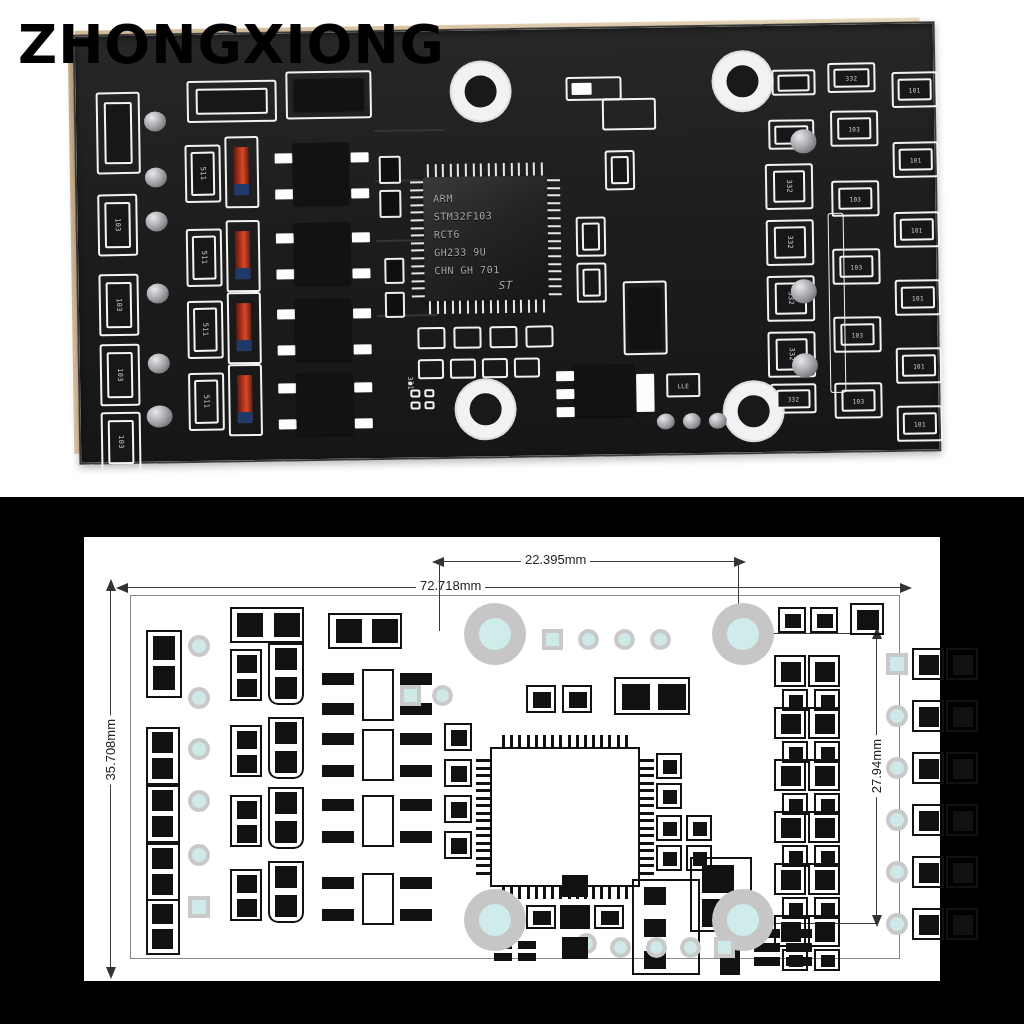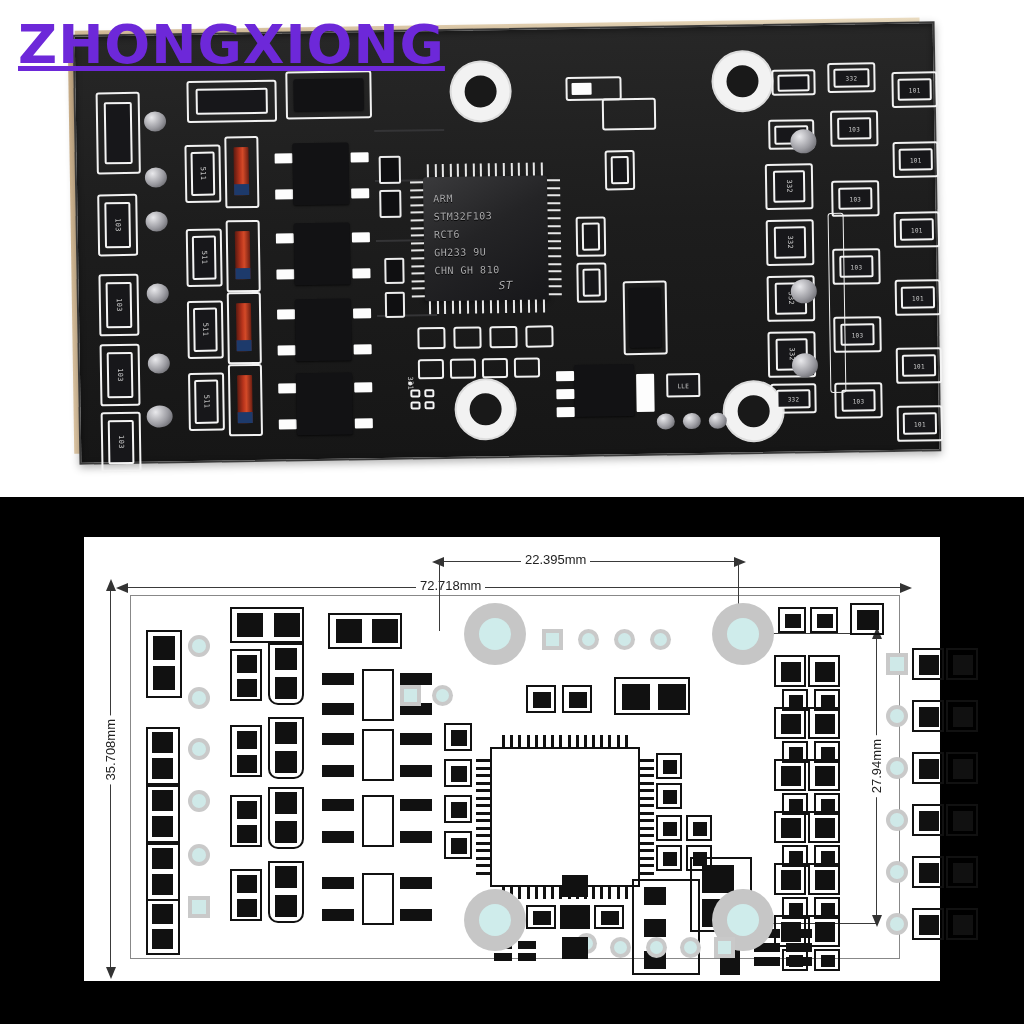--- a/index.html
+++ b/index.html
@@ -7,22 +7,22 @@
   html,body { width:1024px; height:1024px; background:#ffffff; overflow:hidden;
               font-family:"Liberation Sans", sans-serif; }
 
   #page { position:relative; width:1024px; height:1024px; background:#ffffff; }
 
   
   #photo-panel { position:absolute; left:0; top:0; width:1024px; height:497px;
                  background:#ffffff; overflow:hidden; }
 
   .watermark { position:absolute; left:18px; top:18px; font-size:54px; font-weight:bold;
-               letter-spacing:1px; color:#6d28d9; font-family:"DejaVu Sans", sans-serif;
-               z-index:40; line-height:1; user-select:none;text-decoration:underline; }
+               letter-spacing:1px; color:#000000; font-family:"DejaVu Sans", sans-serif;
+               z-index:40; line-height:1; user-select:none; }
 
   
   #board { position:absolute; left:76px; top:28px; width:862px; height:430px;
            transform:rotate(-0.9deg); transform-origin:50% 50%; z-index:10; }
   #board-sub { position:absolute; left:0; top:0; width:100%; height:100%;
                background:linear-gradient(180deg,#272727 0%,#1d1d1d 45%,#161616 100%);
                border:2px solid #3a3a3a;
                box-shadow:0 2px 6px rgba(0,0,0,.45) inset, 0 3px 9px rgba(0,0,0,.3); }
   #board-edge-l { position:absolute; left:-5px; top:6px; width:6px; height:96%;
                   background:linear-gradient(180deg,#cdb089,#e3cba8); }
@@ -173,21 +173,21 @@
       <div class="cap" style="left:304px; top:126px; width:22px; height:28px;"></div>
       <div class="cap" style="left:304px; top:160px; width:22px; height:28px;"></div>
       <div class="cap" style="left:308px; top:228px; width:20px; height:26px;"></div>
       <div class="cap" style="left:308px; top:262px; width:20px; height:26px;"></div>
 
       <div class="qfp" style="left:348px; top:148px; width:124px; height:124px;">
         <div class="qfp-lbl" style="left:10px; top:16px;">ARM</div>
         <div class="qfp-lbl" style="left:10px; top:34px;">STM32F103</div>
         <div class="qfp-lbl" style="left:10px; top:52px;">RCT6</div>
         <div class="qfp-lbl" style="left:10px; top:70px;">GH233 9U</div>
-        <div class="qfp-lbl" style="left:10px; top:88px;">CHN GH 810</div>
+        <div class="qfp-lbl" style="left:10px; top:88px;">CHN GH 701</div>
         <div class="qfp-lbl" style="left:74px; top:104px; font-style:italic; font-size:11px;">ST</div>
       </div>
 
       <div class="pin-row" id="pins-top" style="left:352px; top:135px; width:116px; height:13px;">
           <span class="pin-h" style="height: 100%;"></span>
           <span class="pin-h" style="height: 100%;"></span>
           <span class="pin-h" style="height: 100%;"></span>
           <span class="pin-h" style="height: 100%;"></span>
           <span class="pin-h" style="height: 100%;"></span>
           <span class="pin-h" style="height: 100%;"></span>

